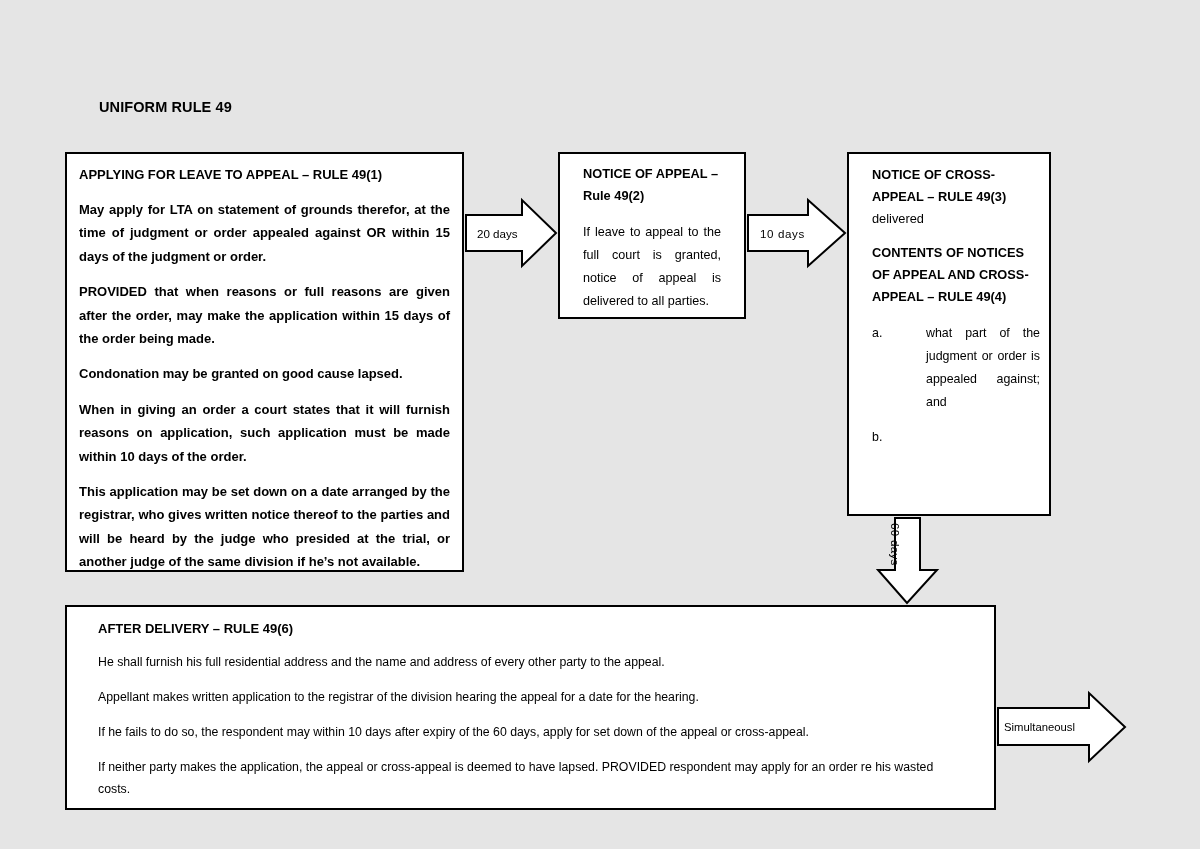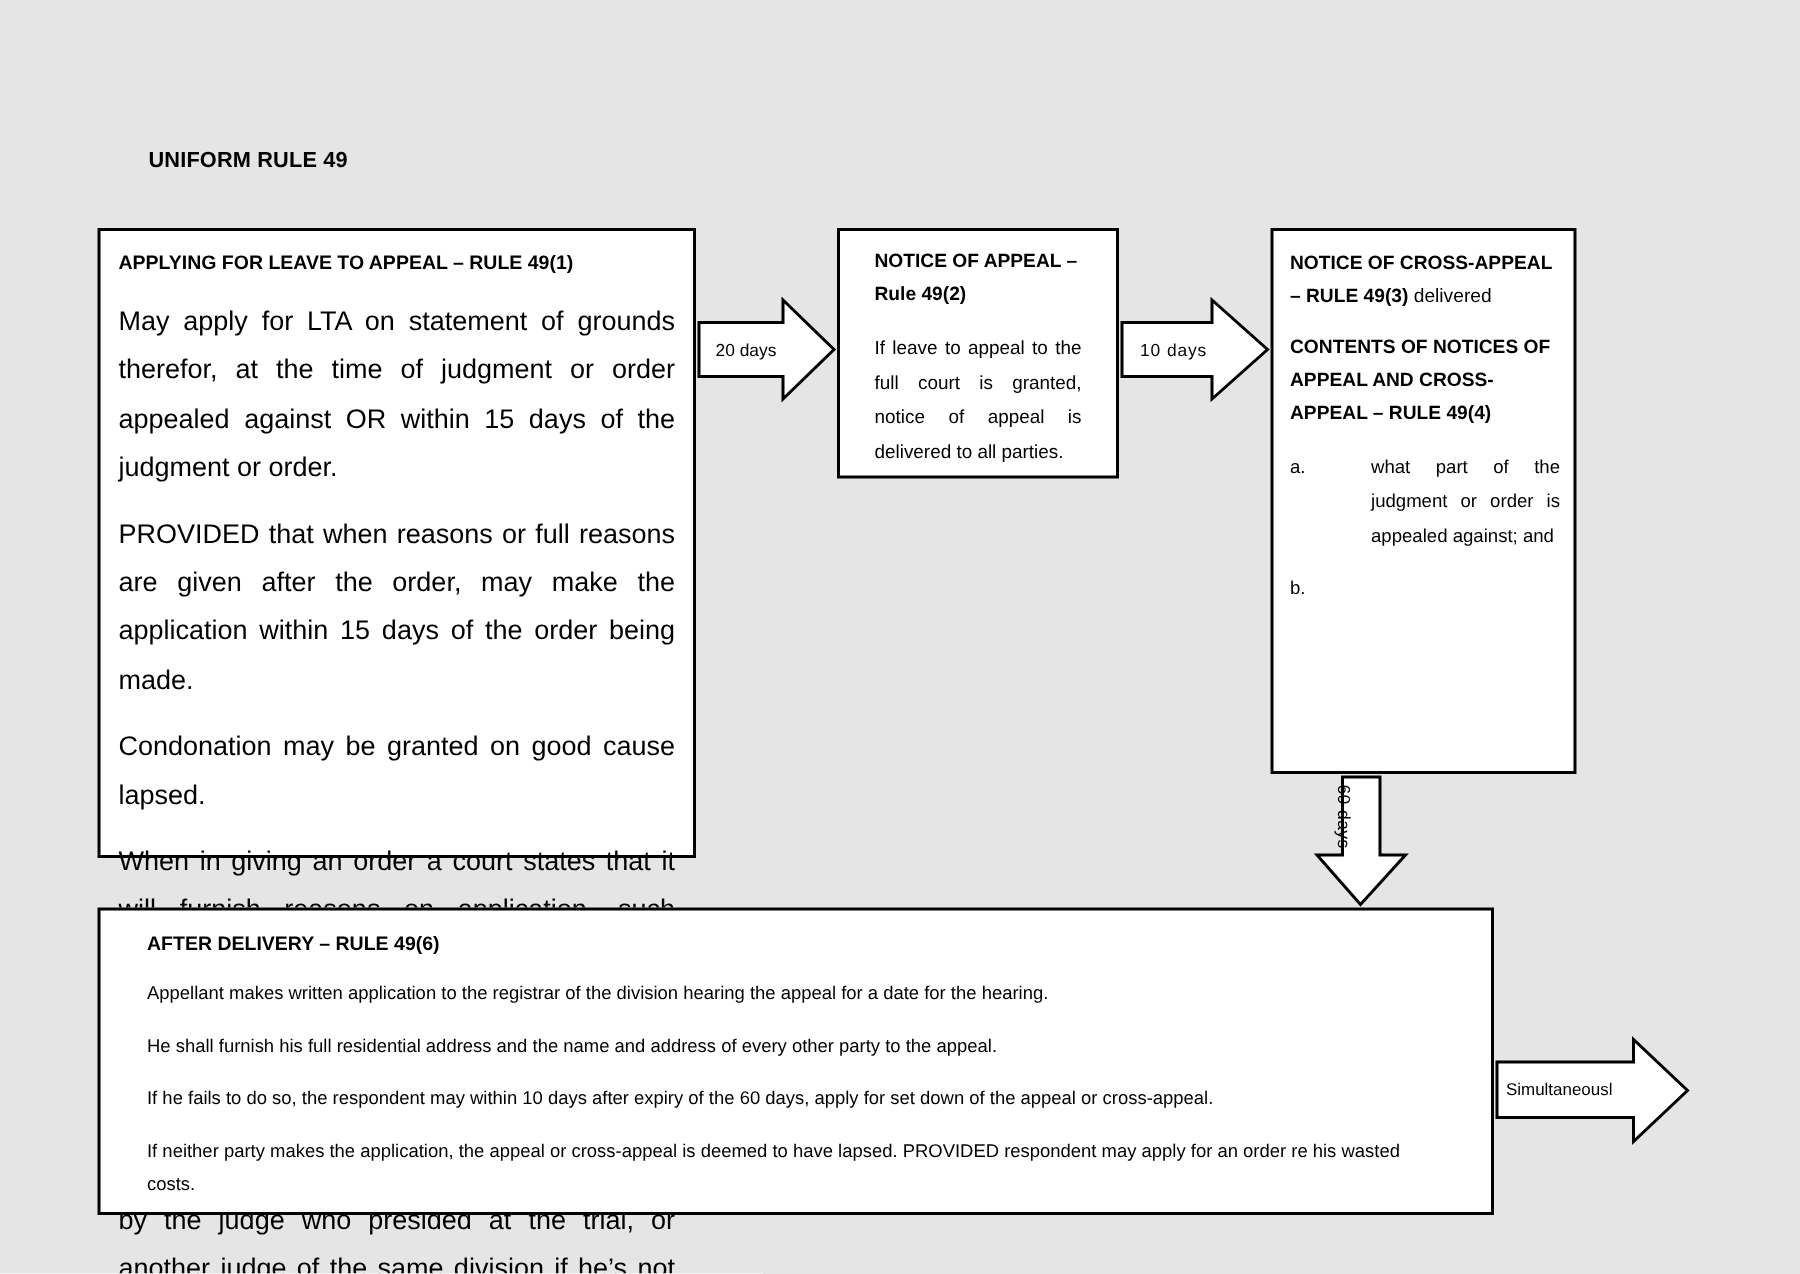--- a/index.html
+++ b/index.html
@@ -57,41 +57,41 @@
   .bx-para:last-child { margin-bottom: 0; }
 
   
   #box-lta {
     left: 65px;
     top: 152px;
     width: 399px;
     height: 420px;
   }
   #box-lta .bx-head { margin-bottom: 13px; }
-  #box-lta .bx-para { font-size: 18px; line-height: 1.80; }
+  #box-lta .bx-para { font-size: 13px; line-height: 1.80; font-weight: bold; }
 
   
   #box-noa {
     left: 558px;
     top: 152px;
     width: 188px;
     height: 167px;
   }
   #box-noa .box-inner { padding: 9px 23px; }
   #box-noa .bx-head { font-size: 12.8px; line-height: 1.70; margin-bottom: 14px; }
   #box-noa .bx-para { font-size: 12.6px; line-height: 1.85; }
 
   
   #box-xappeal {
     left: 847px;
     top: 152px;
     width: 204px;
     height: 364px;
   }
-  #box-xappeal .box-inner { padding: 10px 9px 8px 11px; }
+  #box-xappeal .box-inner { padding: 10px 9px 8px 23px; }
   #box-xappeal .bx-head { font-size: 12.8px; line-height: 1.72; margin-bottom: 12px; }
   #box-xappeal .bx-head.h2 { margin-bottom: 14px; }
   .list-item {
     display: flex;
     font-size: 12.4px;
     line-height: 1.85;
     margin-bottom: 12px;
   }
   .list-item .li-marker {
     width: 54px;
@@ -209,20 +209,20 @@
       </div>
       <div class="list-item">
         <span class="li-marker">b.</span>
       </div>
     </div>
   </div>
 
   <div class="box" id="box-after">
     <div class="box-inner">
       <div class="bx-head">AFTER DELIVERY – RULE 49(6)</div>
+      <p class="bx-para">He shall furnish his full residential address and the name and address of every other party to the appeal.</p>
       <p class="bx-para">Appellant makes written application to the registrar of the division hearing the appeal for a date for the hearing.</p>
-      <p class="bx-para">He shall furnish his full residential address and the name and address of every other party to the appeal.</p>
       <p class="bx-para">If he fails to do so, the respondent may within 10 days after expiry of the 60 days, apply for set down of the appeal or cross-appeal.</p>
       <p class="bx-para">If neither party makes the application, the appeal or cross-appeal is deemed to have lapsed. PROVIDED respondent may apply for an order re his wasted costs.</p>
     </div>
   </div>
 
 </div>
 
 </body></html>

